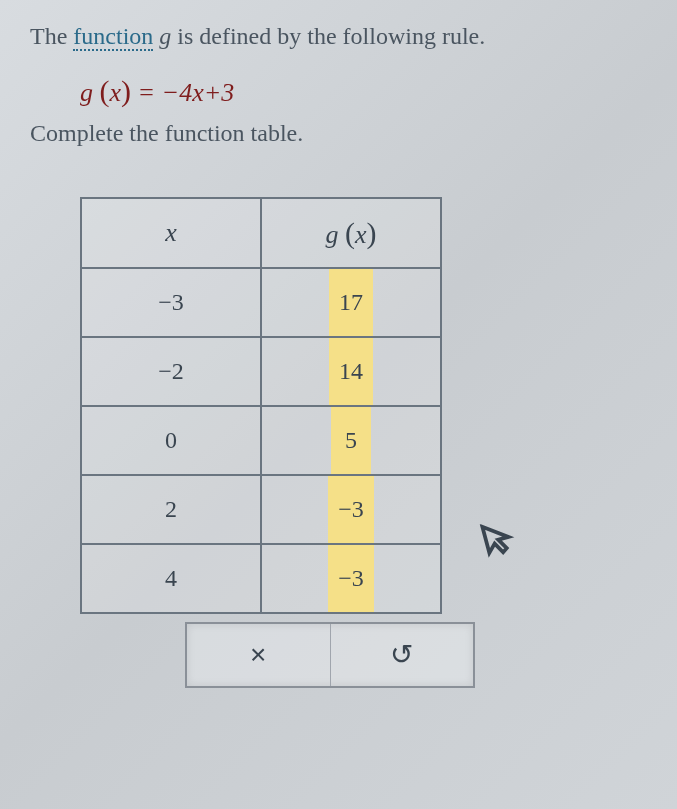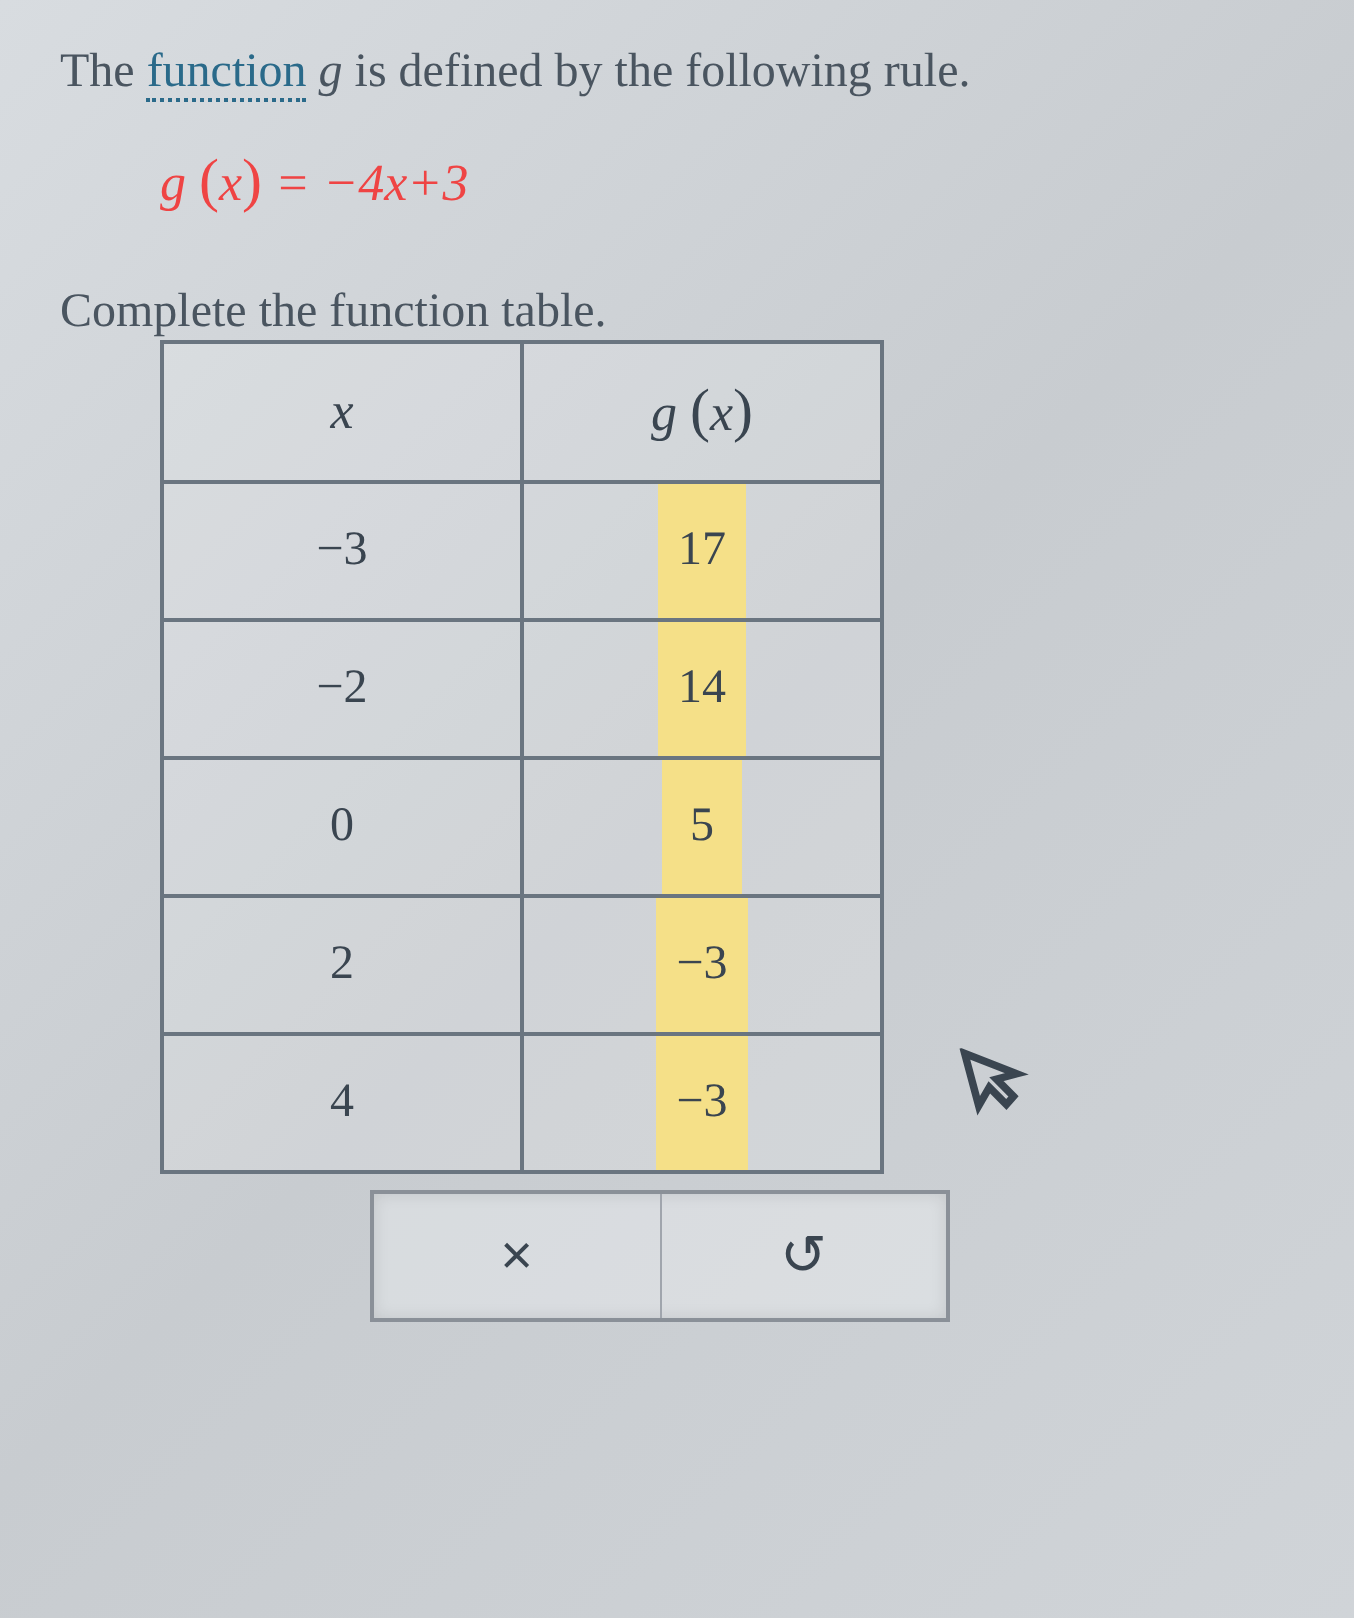--- a/index.html
+++ b/index.html
@@ -26,34 +26,35 @@
     .function-link {
       color: #2a6a8a;
       border-bottom: 2px dotted #2a6a8a;
       cursor: pointer;
     }
     .italic {
       font-style: italic;
     }
     .equation {
       font-size: 26px;
-      color: #ef4444;
-      margin: 15px 0 35px 50px;
+      color: #7f1d1d;
+      margin: 15px 0 12px 50px;
       font-style: italic;
     }
     .equation .g {
       font-style: italic;
     }
     .equation .paren {
       font-size: 30px;
       font-style: normal;
     }
     .instruction {
       font-size: 24px;
       color: #4a5560;
+      margin-bottom: 50px;
     }
     .table-container {
       margin-left: 50px;
     }
     table.function-table {
       border-collapse: collapse;
       background: rgba(255,255,255,0.15);
     }
     table.function-table th,
     table.function-table td {

